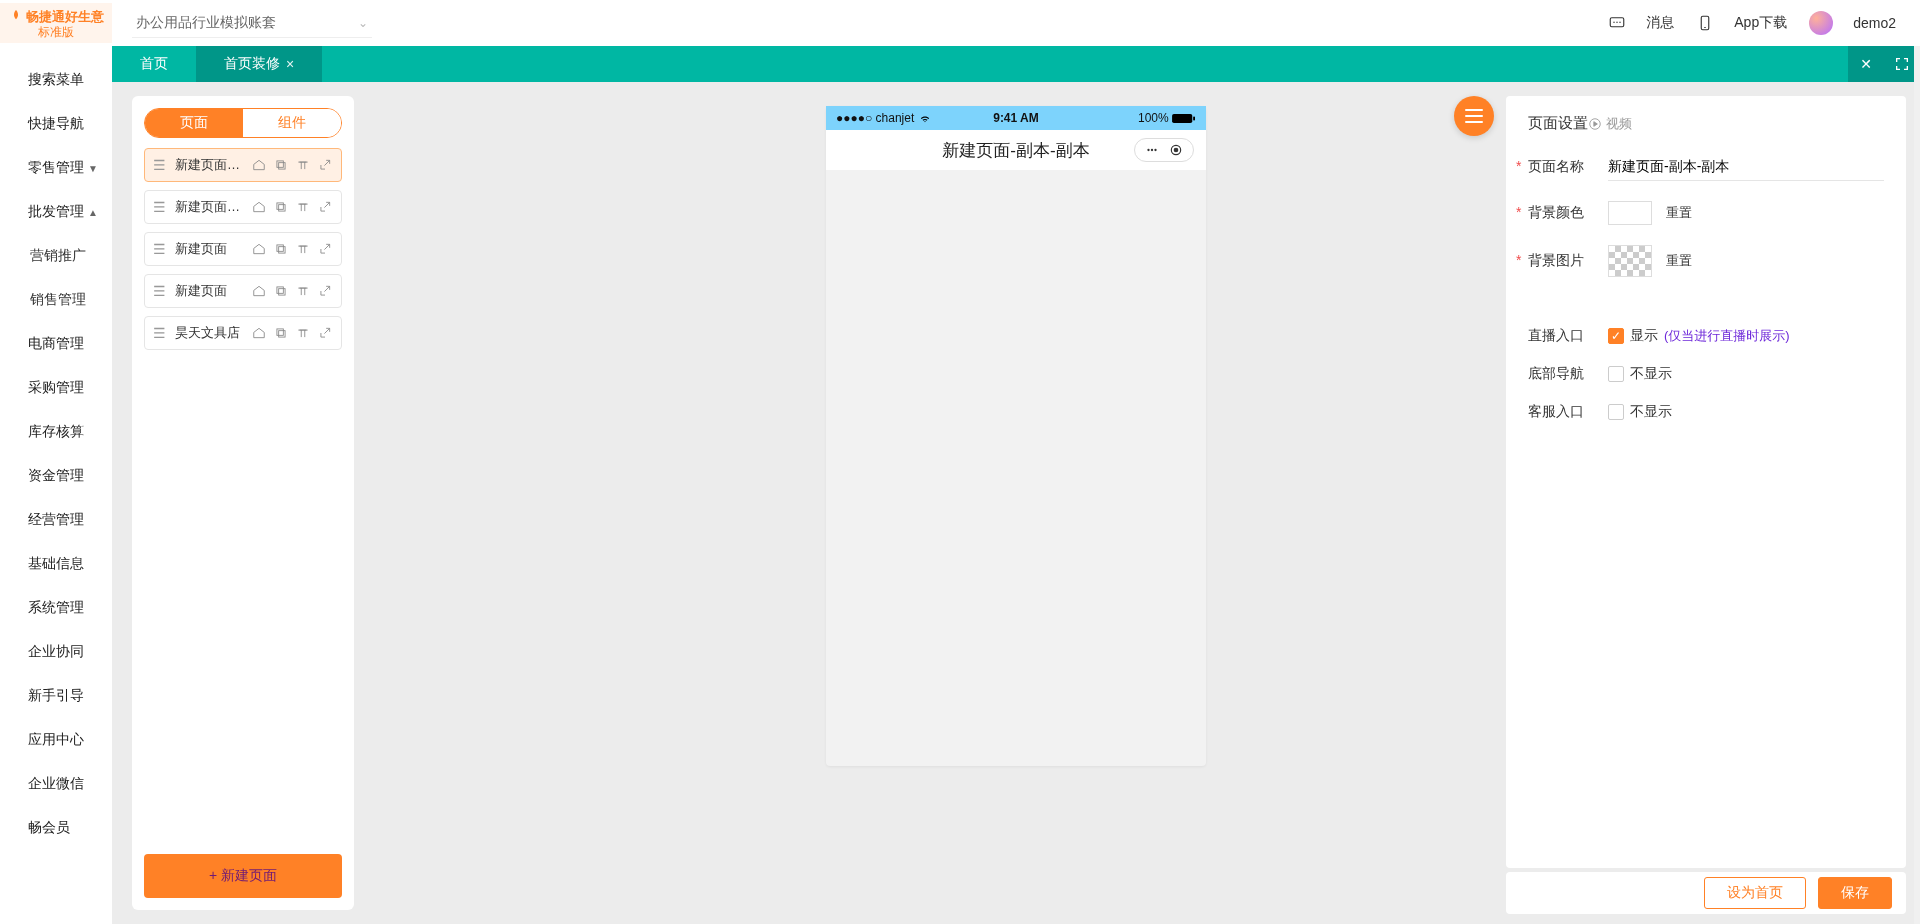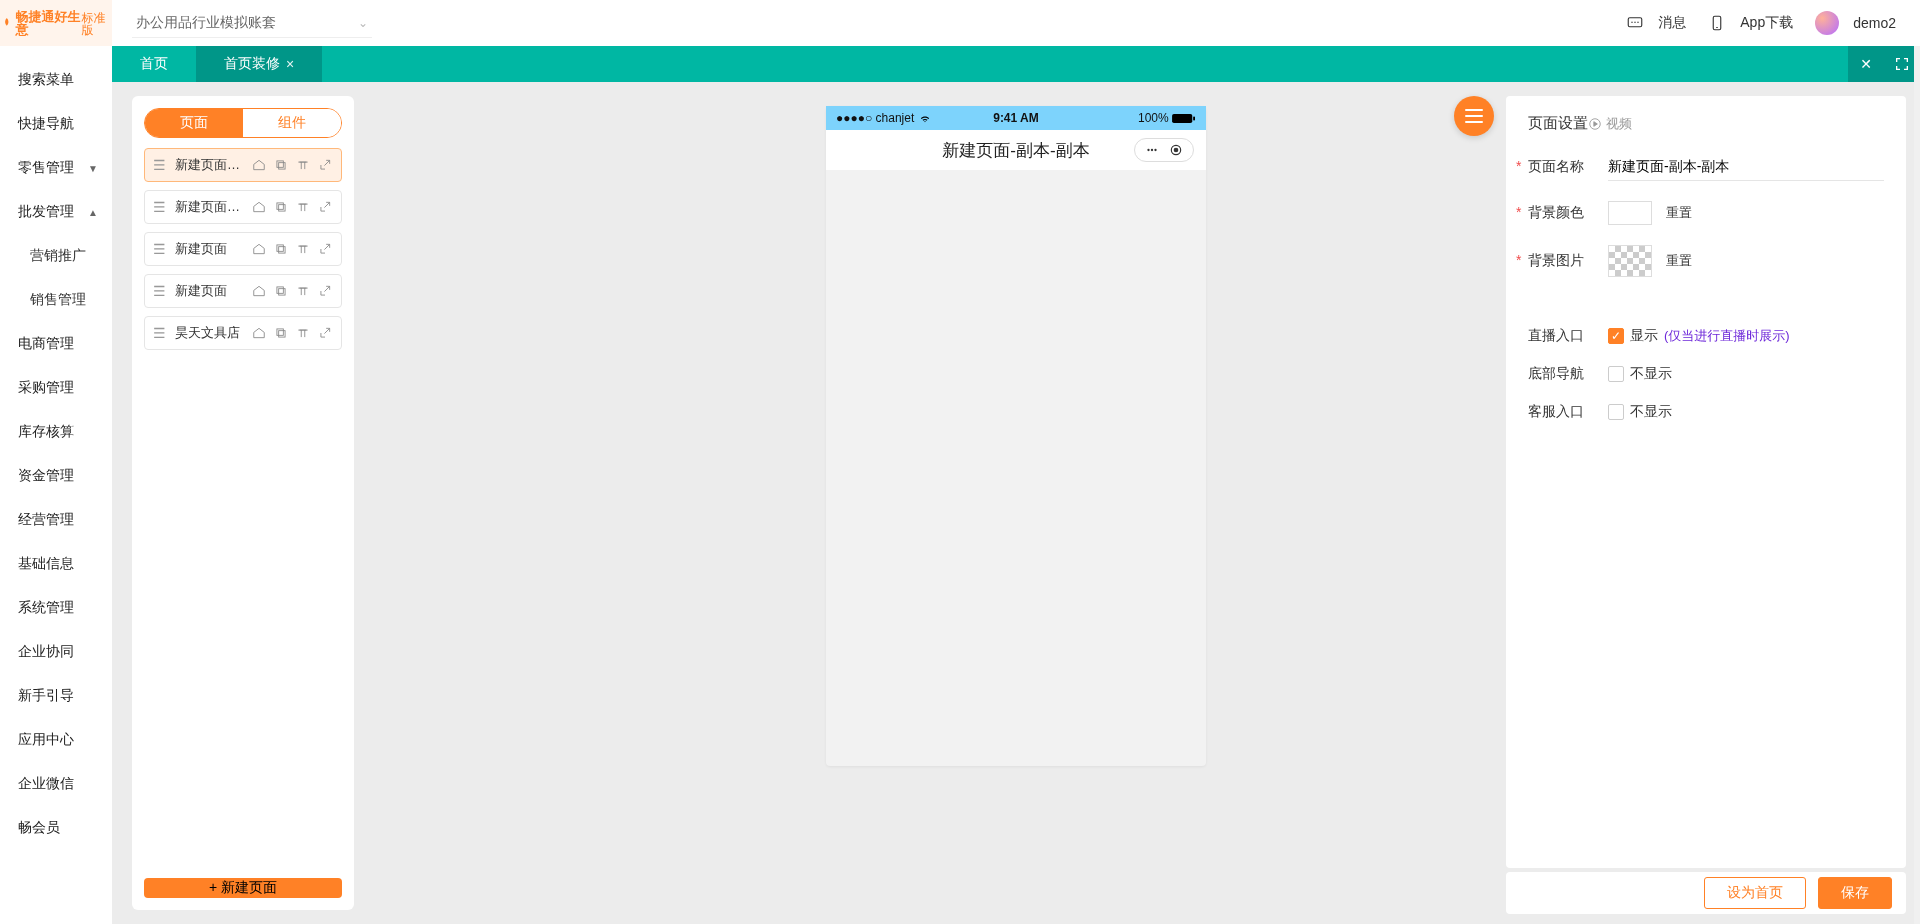--- a/index.html
+++ b/index.html
@@ -1,33 +1,33 @@
 <!DOCTYPE html>
 <html><head>
 <meta charset="utf-8">
 <style>
 * { box-sizing: border-box; margin: 0; padding: 0; }
 html, body { width: 1920px; height: 924px; font-family: "Microsoft YaHei", Arial, sans-serif; font-size: 14px; color: #333; overflow: hidden; background: #fff; }
 
 
 .topbar { position: absolute; top: 0; left: 0; right: 0; height: 46px; background: #fff; display: flex; align-items: center; border-bottom: 0px solid #eee; }
-.logo-box { width: 112px; height: 46px; background: #fff4ec; display: flex; flex-direction: row; align-items: center; justify-content: center; line-height: 1; }
+.logo-box { width: 112px; height: 40px; background: #fff4ec; display: flex; flex-direction: column; align-items: center; justify-content: center; line-height: 1; }
 .logo-box .brand { color: #ff8126; font-size: 13px; font-weight: bold; display:flex; align-items:center; gap:2px;}
 .logo-box .brand svg { width:16px; height:16px; }
 .logo-box .sub { color: #ff8126; font-size: 12px; margin-top:2px;}
 .account-sel { margin-left: 20px; width: 240px; height: 30px; display:flex; align-items:center; justify-content:space-between; color:#666; border-bottom:1px solid #eee; padding:0 4px; cursor:pointer;gap:12px;}
 .account-sel .chev { color:#bbb; font-size:12px;}
 .top-right { margin-left:auto; display:flex; align-items:center; gap:22px; padding-right:24px; color:#333;}
-.top-right .item { display:flex; align-items:center; gap:14px; cursor:pointer; font-size:14px;}
+.top-right .item { display:flex; align-items:center; gap:20px; cursor:pointer; font-size:14px;}
 .top-right .item svg { width:18px; height:18px; stroke:#333; fill:none; stroke-width:1.5;}
 .avatar { width:24px; height:24px; border-radius:50%; background: radial-gradient(circle at 30% 30%, #ffb199, #b46cff); }
 
 
 .leftnav { position:absolute; top:46px; left:0; width:112px; bottom:0; background:#fff; border-right:0px solid #eee; padding-top:12px;}
-.leftnav .nitem { height:44px; display:flex; align-items:center; padding-left:18px; font-size:14px; color:#222; cursor:pointer; justify-content:space-between; padding-right:14px;}
+.leftnav .nitem { height:44px; display:flex; align-items:center; padding-left:28px; font-size:14px; color:#222; cursor:pointer; justify-content:space-between; padding-right:14px;}
 .leftnav .nitem .caret { font-size:10px; color:#666;}
 .leftnav .sub { padding-left:30px; font-size:14px; color:#333;}
 
 
 .tabstrip { position:absolute; top:46px; left:112px; right:0; height:36px; background:#00b7a3; display:flex; align-items:stretch;}
 .tabstrip .tab { padding:0 28px; display:flex; align-items:center; color:#fff; font-size:14px; cursor:pointer; gap:6px;}
 .tabstrip .tab.active { background:#009688;}
 .tabstrip .tab .x { font-size:14px; opacity:.9;}
 .tabstrip .end { margin-left:auto; display:flex; align-items:center; gap:0;}
 .tabstrip .end .btn { width:36px; height:36px; display:flex; align-items:center; justify-content:center; color:#fff; cursor:pointer;}
@@ -43,21 +43,21 @@
 .seg .sbtn.on { background:#ff8126; color:#fff;}
 .seg .sbtn.off { color:#ff8126; background:#fff;}
 .plist .rows { margin-top:10px; display:flex; flex-direction:column; gap:8px; overflow:auto;}
 .prow { height:34px; border:1px solid #e5e5e5; border-radius:4px; display:flex; align-items:center; padding:0 8px; gap:8px; font-size:13px; color:#333; cursor:pointer;}
 .prow.sel { background:#fff0e4; border-color:#ffb87a;}
 .prow .grip { width:14px; color:#999; font-size:14px; line-height:1; }
 .prow .name { flex:1; white-space:nowrap; overflow:hidden; text-overflow:ellipsis;}
 .prow .icons { display:flex; gap:6px; color:#888;}
 .prow .icons span { width:16px; height:16px; display:flex; align-items:center; justify-content:center;}
 .prow .icons svg { width:14px; height:14px; stroke:#888; fill:none; stroke-width:1.5;}
-.newpage { margin-top:auto; height:20px; background:#ff8126; color:#000000; border:none; border-radius:4px; font-size:14px; cursor:pointer;}
+.newpage { margin-top:auto; height:44px; background:#ff8126; color:#701a75; border:none; border-radius:4px; font-size:14px; cursor:pointer;}
 
 
 .phone { position:absolute; top:24px; left:50%; transform:translateX(-50%); width:380px; height:660px; background:#f2f2f2; border-radius:4px; box-shadow:0 1px 3px rgba(0,0,0,.06);}
 .phone .status { height:24px; background:#7dd3fc; display:flex; align-items:center; justify-content:space-between; padding:0 10px; font-size:12px; color:#111;}
 .phone .status .mid { position:absolute; left:0; right:0; text-align:center; font-weight:600;}
 .phone .titlebar { height:40px; background:#fff; display:flex; align-items:center; justify-content:center; position:relative; font-size:17px; color:#222;}
 .phone .titlebar .capsule { position:absolute; right:12px; display:flex; align-items:center; gap:10px; border:1px solid #ddd; border-radius:16px; padding:4px 10px;}
 .phone .titlebar .capsule .dot { width:14px; height:14px; }
 
 

